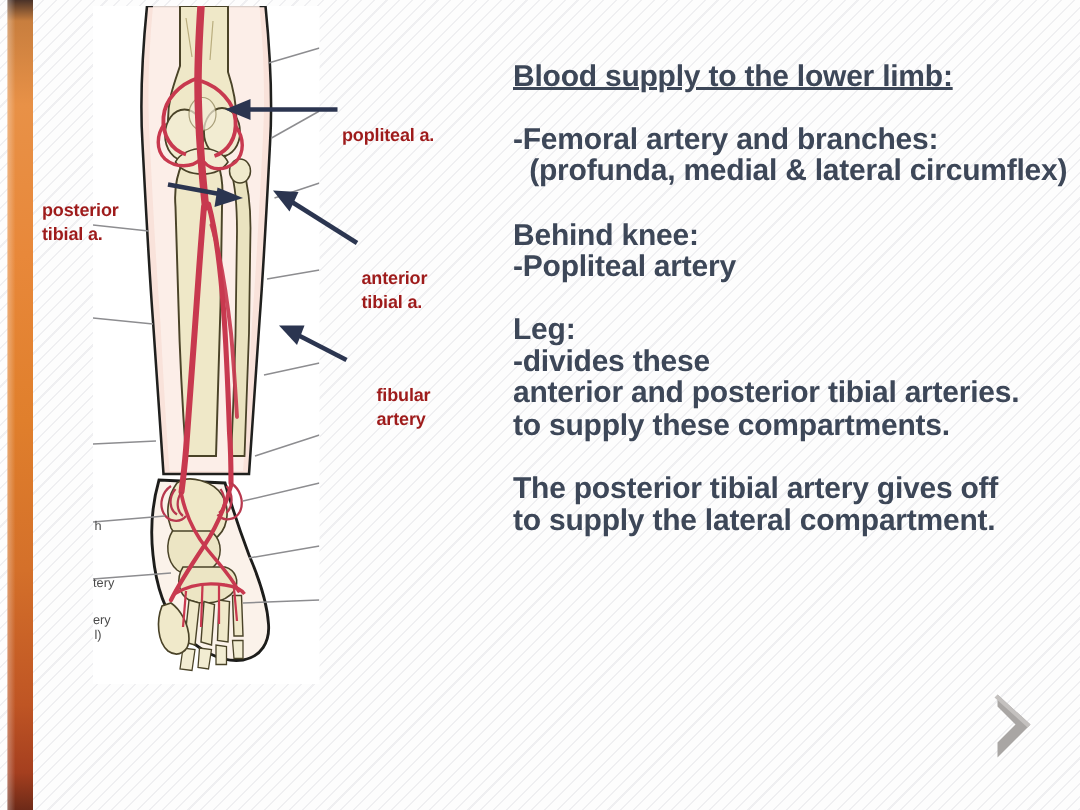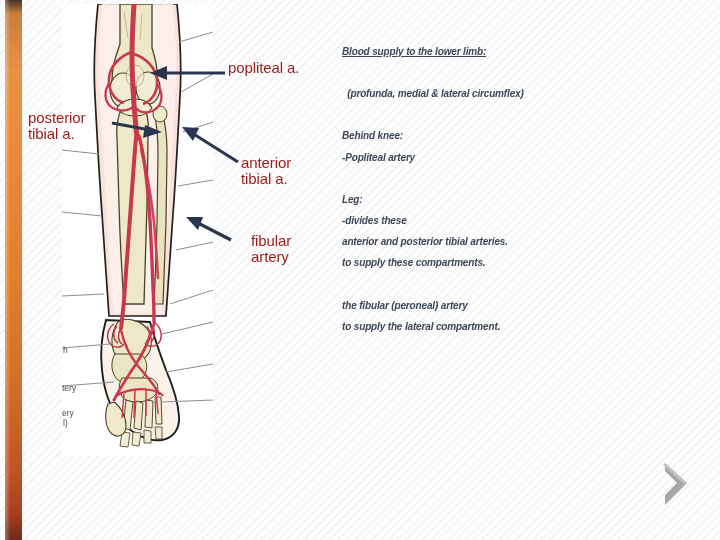--- a/index.html
+++ b/index.html
@@ -81,43 +81,43 @@
     top: 0;
     width: 720px;
     height: 540px;
     pointer-events: none;
   }
 
   
   .anat-label {
     position: absolute;
     color: #9e1b1b;
-    font-weight: normal;
-    font-size: 15px;
+    font-weight: bold;
+    font-size: 12px;
     line-height: 16px;
     letter-spacing: -0.1px;
     white-space: pre-line;
+    margin-top: 22px;
   }
   #label-popliteal   { left: 228px; top: 60px; }
   #label-posterior   { left: 28px;  top: 110px; }
   #label-anterior    { left: 241px; top: 155px; }
   #label-fibular     { left: 251px; top: 233px; }
 
   
   #body-text {
     position: absolute;
     left: 342px;
     top: 41px;
     width: 376px;
     color: #3d4758;
-    font-size: 10px;
+    font-size: 20px;
     font-weight: bold;
     line-height: 21.2px;
     letter-spacing: -0.15px;
-    font-style: italic;
   }
   #body-text .heading-underline {
     text-decoration: underline;
     display: block;
   }
   #body-text .line { display: block; white-space: pre; }
   #body-text .spacer { display: block; height: 21px; }
 
   
   #next-chevron {
@@ -296,34 +296,35 @@
   <div class="anat-label" id="label-anterior">anterior
 tibial a.</div>
 
   <div class="anat-label" id="label-fibular">fibular
 artery</div>
 
   <div id="body-text">
     <span class="heading-underline">Blood supply to the lower limb:</span>
     <span class="spacer"></span>
 
+    <span class="line">-Femoral artery and branches:</span>
     <span class="line">  (profunda, medial &amp; lateral circumflex)</span>
     <span class="spacer"></span>
 
     <span class="line">Behind knee:</span>
     <span class="line">-Popliteal artery</span>
     <span class="spacer"></span>
 
     <span class="line">Leg:</span>
     <span class="line">-divides these</span>
     <span class="line">anterior and posterior tibial arteries.</span>
     <span class="line">to supply these compartments.</span>
     <span class="spacer"></span>
 
-    <span class="line">the fibular (peroneal) artery</span>
+    <span class="line">The posterior tibial artery gives off</span>
     <span class="line">to supply the lateral compartment.</span>
   </div>
 
   <svg id="next-chevron" viewBox="0 0 34 46">
     <polygon points="4,2 26,22 4,44 4,34 16,22 4,10" fill="#a9a6a4"></polygon>
     <polygon points="4,2 26,22 24,24 2,4" fill="#c4c1bf"></polygon>
   </svg>
 
 </div>
 

